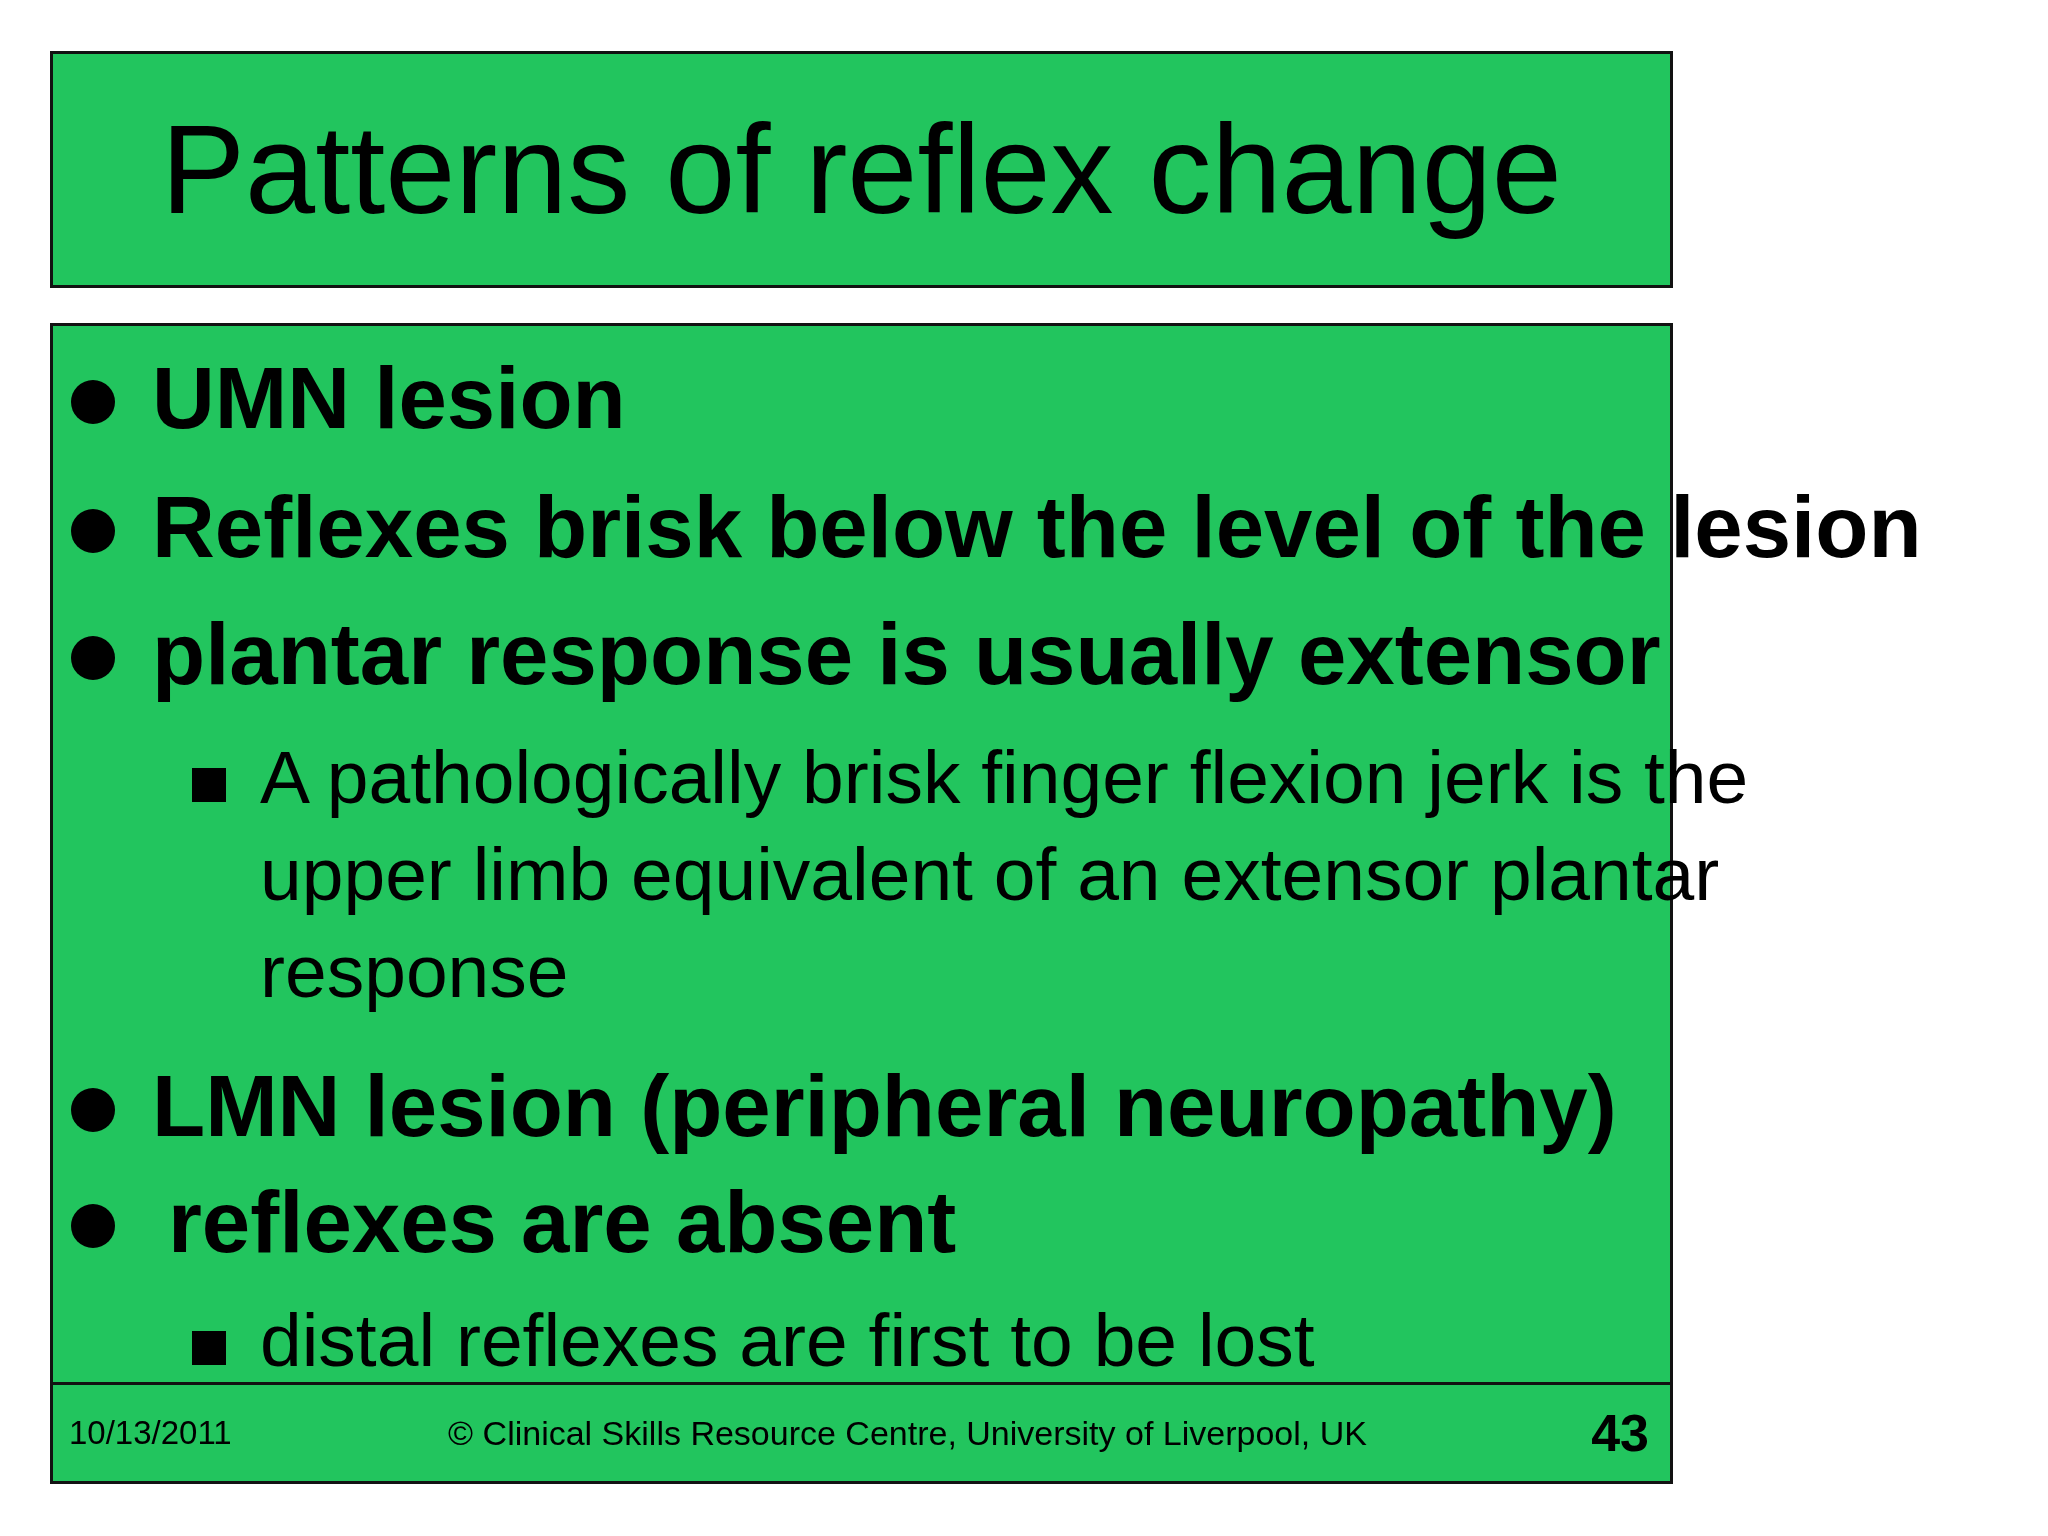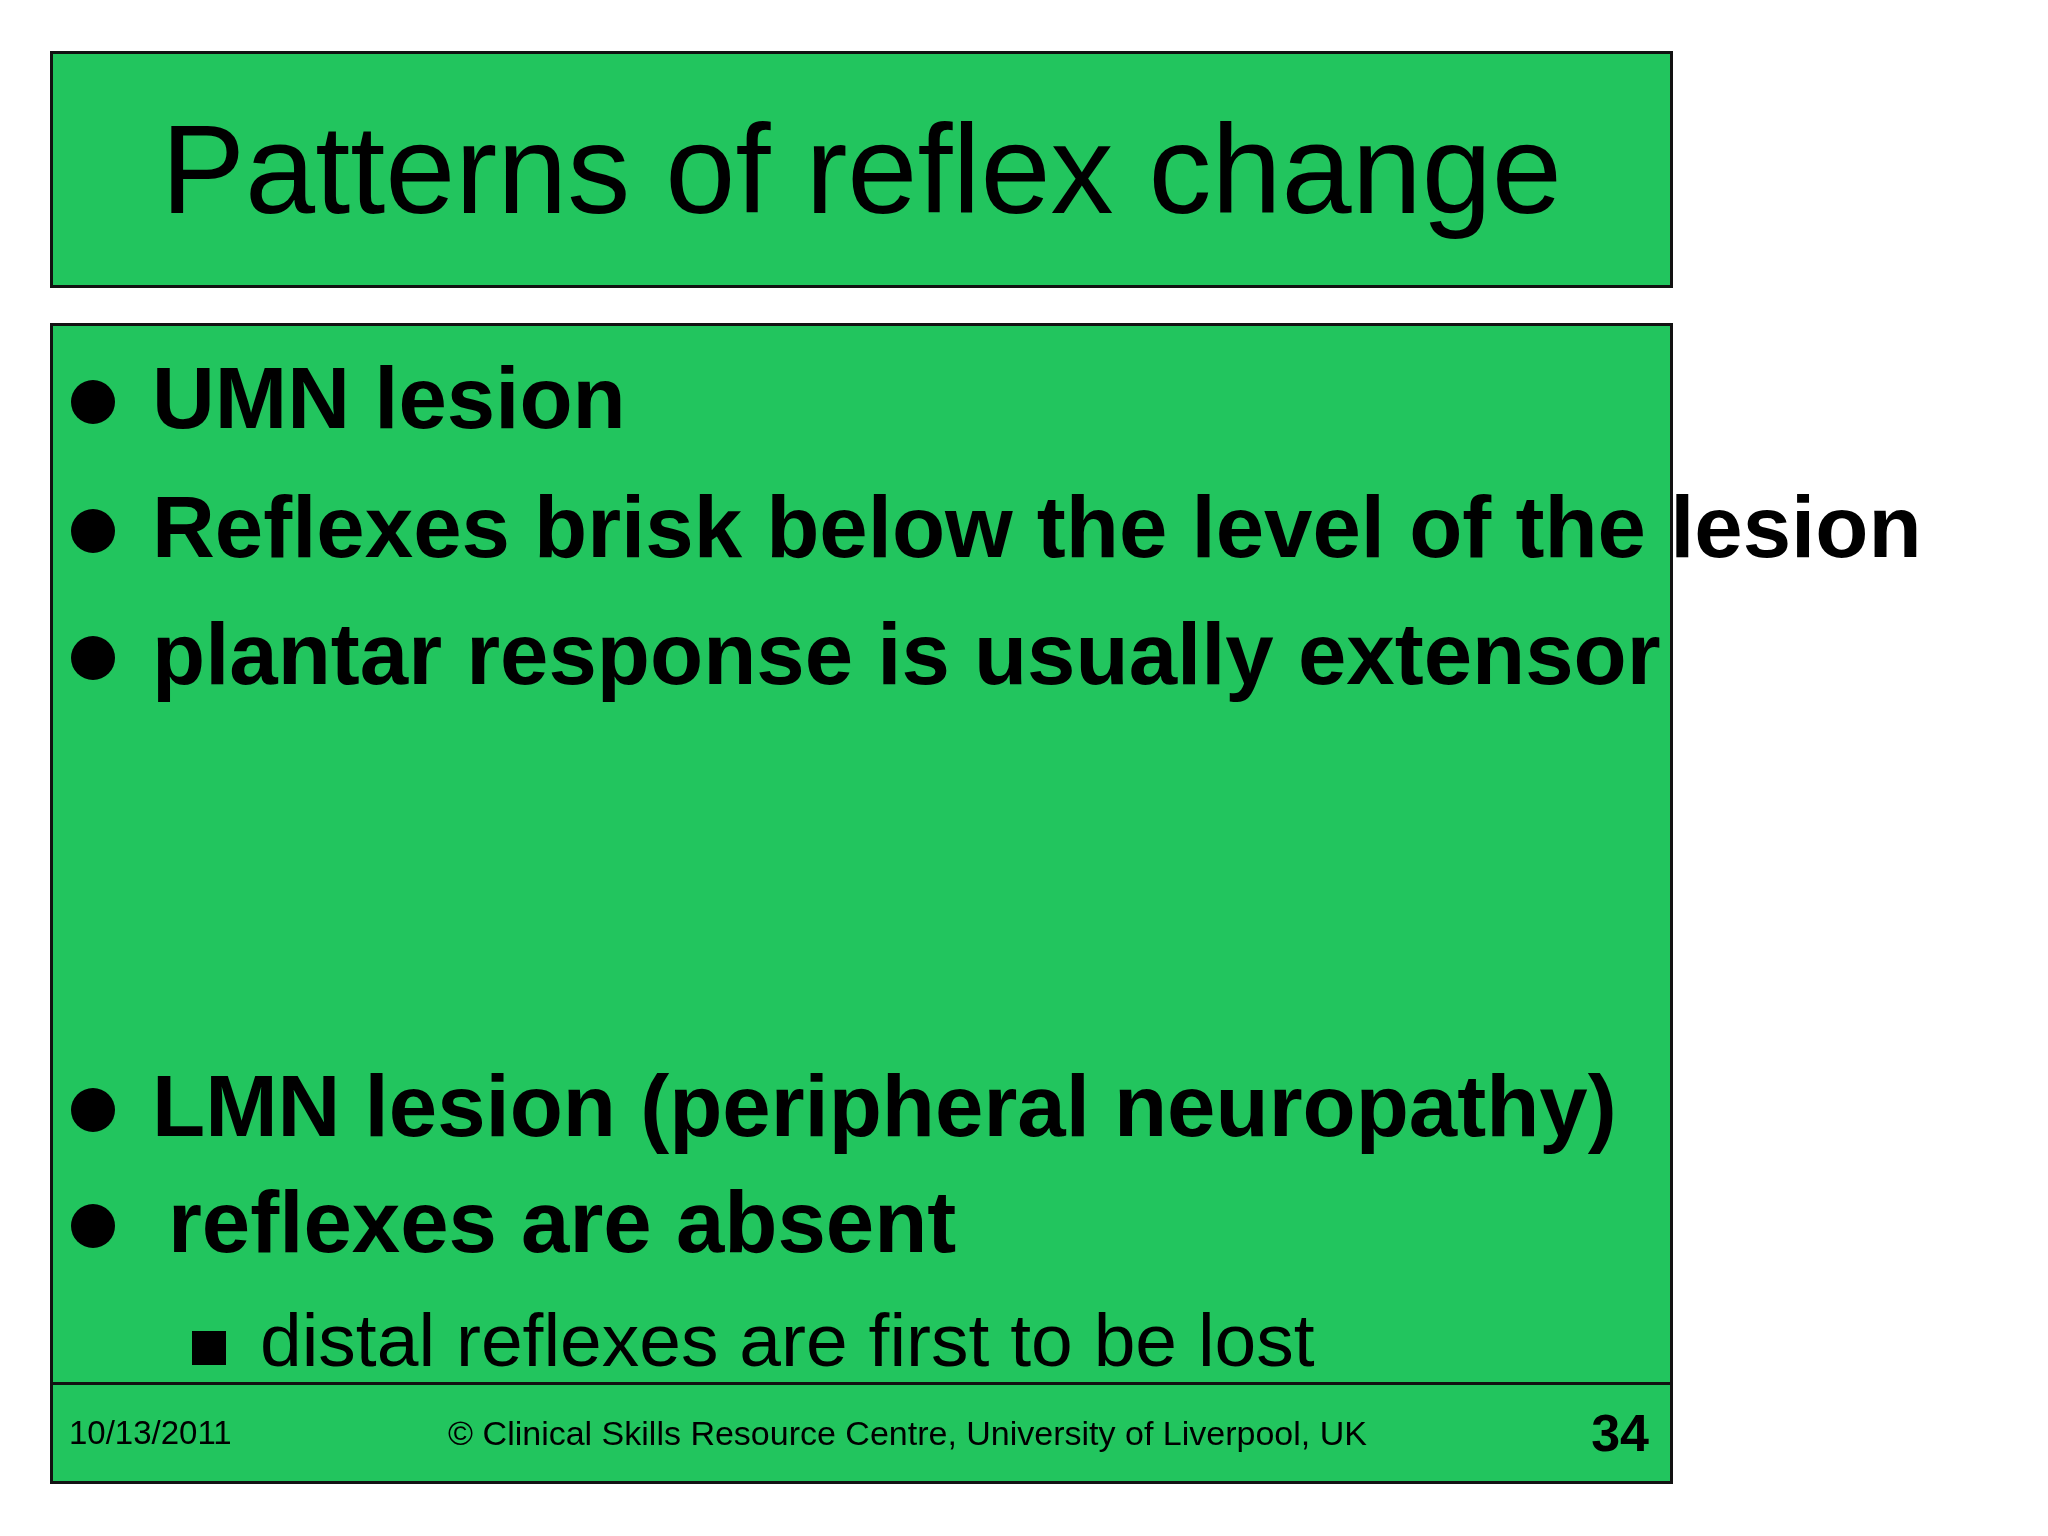--- a/index.html
+++ b/index.html
@@ -142,20 +142,24 @@
       <div class="row-l1 b2">
         <span class="marker-disc"></span>
         <span>Reflexes brisk below the level of the lesion</span>
       </div>
 
       <div class="row-l1 b3">
         <span class="marker-disc"></span>
         <span>plantar response is usually extensor</span>
       </div>
 
+      <div class="row-l2 b4">
+        <span class="marker-square"></span>
+        <span class="wrap-text">A pathologically brisk finger flexion jerk is the upper limb equivalent of an extensor plantar response</span>
+      </div>
 
       <div class="row-l1 b5">
         <span class="marker-disc"></span>
         <span>LMN lesion (peripheral neuropathy)</span>
       </div>
 
       <div class="row-l1 b6">
         <span class="marker-disc"></span>
         <span>reflexes are absent</span>
       </div>
@@ -164,16 +168,16 @@
         <span class="marker-square"></span>
         <span>distal reflexes are first to be lost</span>
       </div>
 
     </div>
   </div>
 
   <div class="box footer-box">
     <span class="footer-date">10/13/2011</span>
     <span class="footer-copyright">© Clinical Skills Resource Centre, University of Liverpool, UK</span>
-    <span class="footer-number">34</span>
+    <span class="footer-number">43</span>
   </div>
 
 </div>
 
 </body></html>

